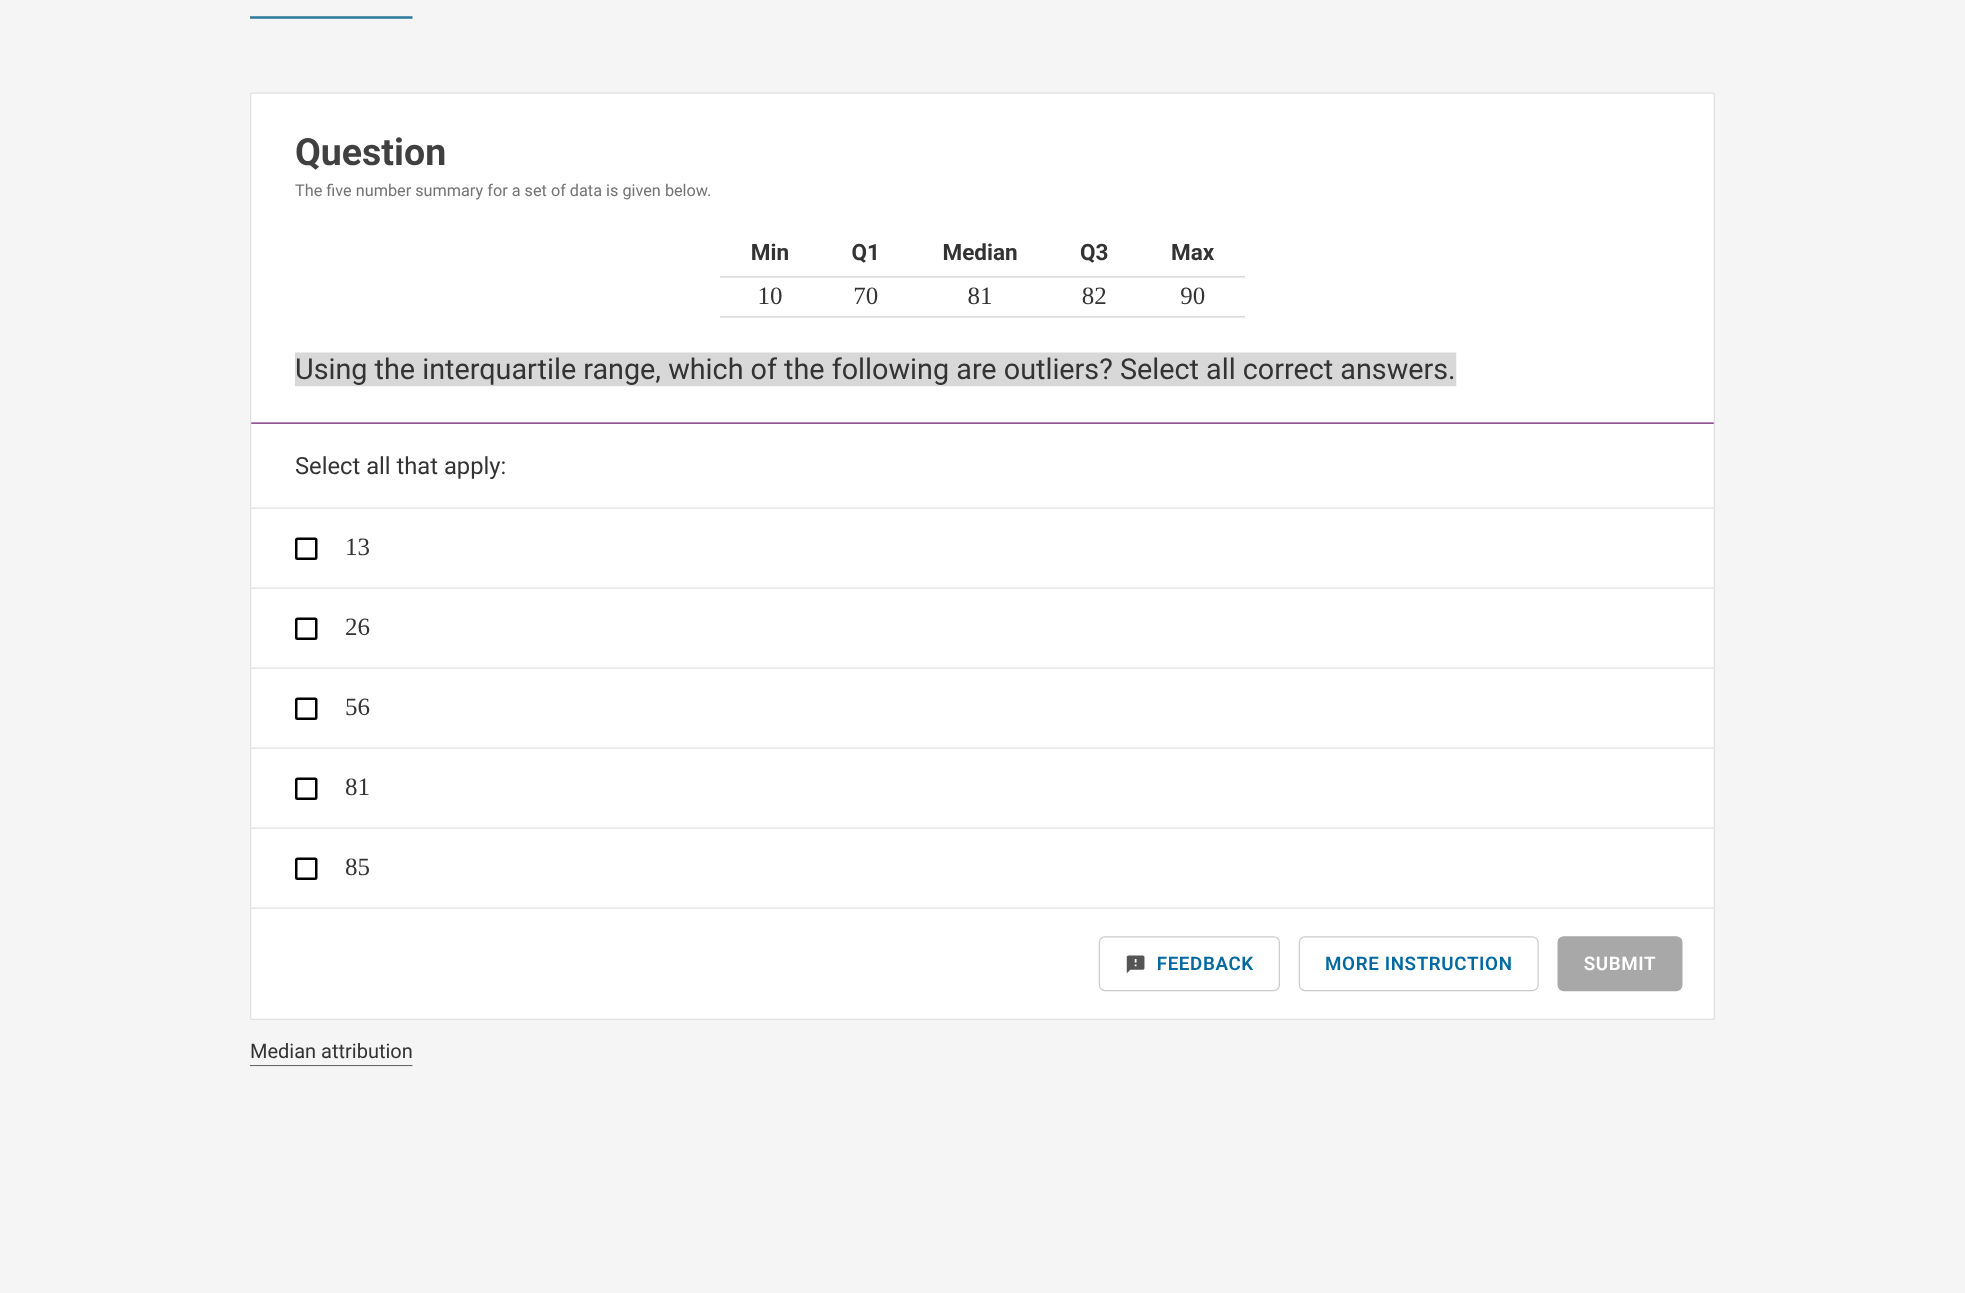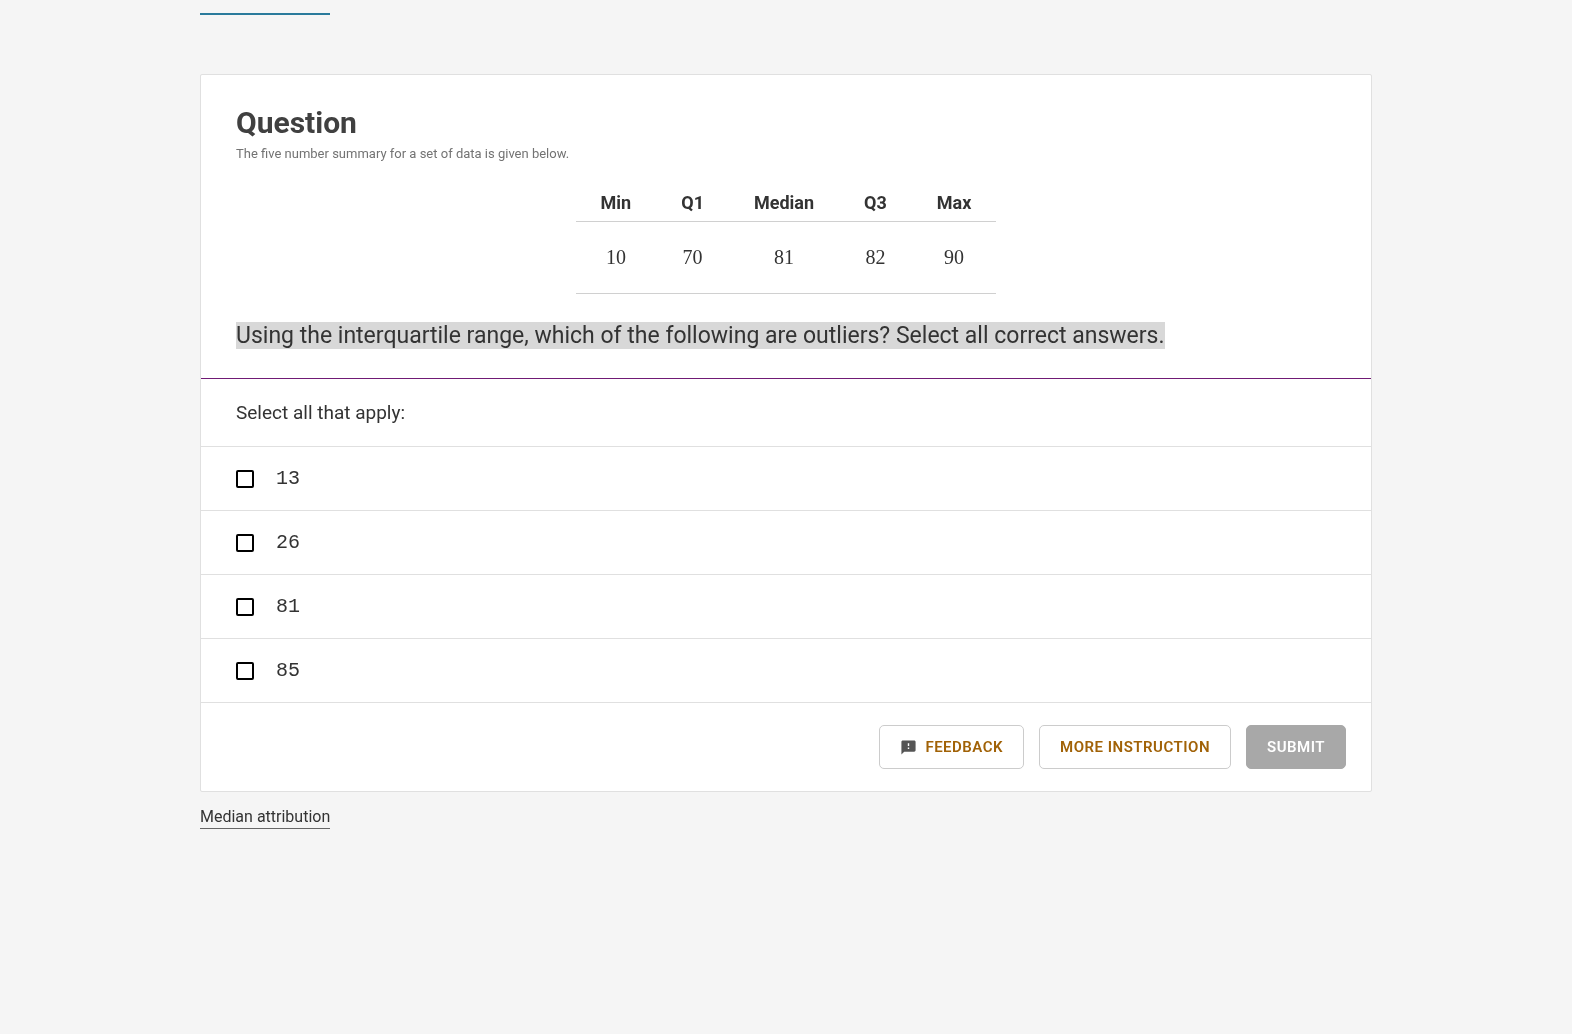--- a/index.html
+++ b/index.html
@@ -56,21 +56,21 @@
       font-size: 18px;
       color: #333;
       padding: 8px 25px;
       text-align: center;
       border-bottom: 1px solid #d0d0d0;
     }
     .summary-table td {
       font-family: Georgia, "Times New Roman", serif;
       font-size: 20px;
       color: #333;
-      padding: 24px 25px;
+      padding: 4px 25px;
       text-align: center;
       border-bottom: 1px solid #d0d0d0;
     }
     .highlighted-text {
       font-size: 23px;
       color: #333;
       background-color: #d8d8d8;
       display: inline;
       line-height: 1.5;
     }
@@ -89,21 +89,21 @@
     }
     .checkbox-square {
       width: 18px;
       height: 18px;
       border: 2.5px solid #000;
       border-radius: 2px;
       flex-shrink: 0;
       cursor: pointer;
     }
     .option-label {
-      font-family: Liberation Mono, monospace;
+      font-family: Liberation Serif, serif;
       font-size: 20px;
       color: #333;
     }
     .action-bar {
       border-top: 1px solid #e0e0e0;
       padding: 22px 25px;
       display: flex;
       justify-content: flex-end;
       gap: 15px;
     }
@@ -115,21 +115,21 @@
       padding: 12px 20px;
       border-radius: 5px;
       cursor: pointer;
       display: inline-flex;
       align-items: center;
       gap: 8px;
     }
     .btn-outline {
       background: #fff;
       border: 1px solid #ccc;
-      color: #a16207;
+      color: #0369a1;
     }
     .btn-submit {
       background: #a8a8a8;
       border: 1px solid #a8a8a8;
       color: #fff;
     }
     .feedback-icon {
       width: 17px;
       height: 17px;
       fill: #555;
@@ -186,20 +186,24 @@
     <div class="answer-option">
       <span class="checkbox-square"></span>
       <span class="option-label">13</span>
     </div>
     <div class="answer-option">
       <span class="checkbox-square"></span>
       <span class="option-label">26</span>
     </div>
     <div class="answer-option">
       <span class="checkbox-square"></span>
+      <span class="option-label">56</span>
+    </div>
+    <div class="answer-option">
+      <span class="checkbox-square"></span>
       <span class="option-label">81</span>
     </div>
     <div class="answer-option">
       <span class="checkbox-square"></span>
       <span class="option-label">85</span>
     </div>
 
     <div class="action-bar">
       <button class="btn btn-outline">
         <svg class="feedback-icon" viewBox="0 0 24 24">

